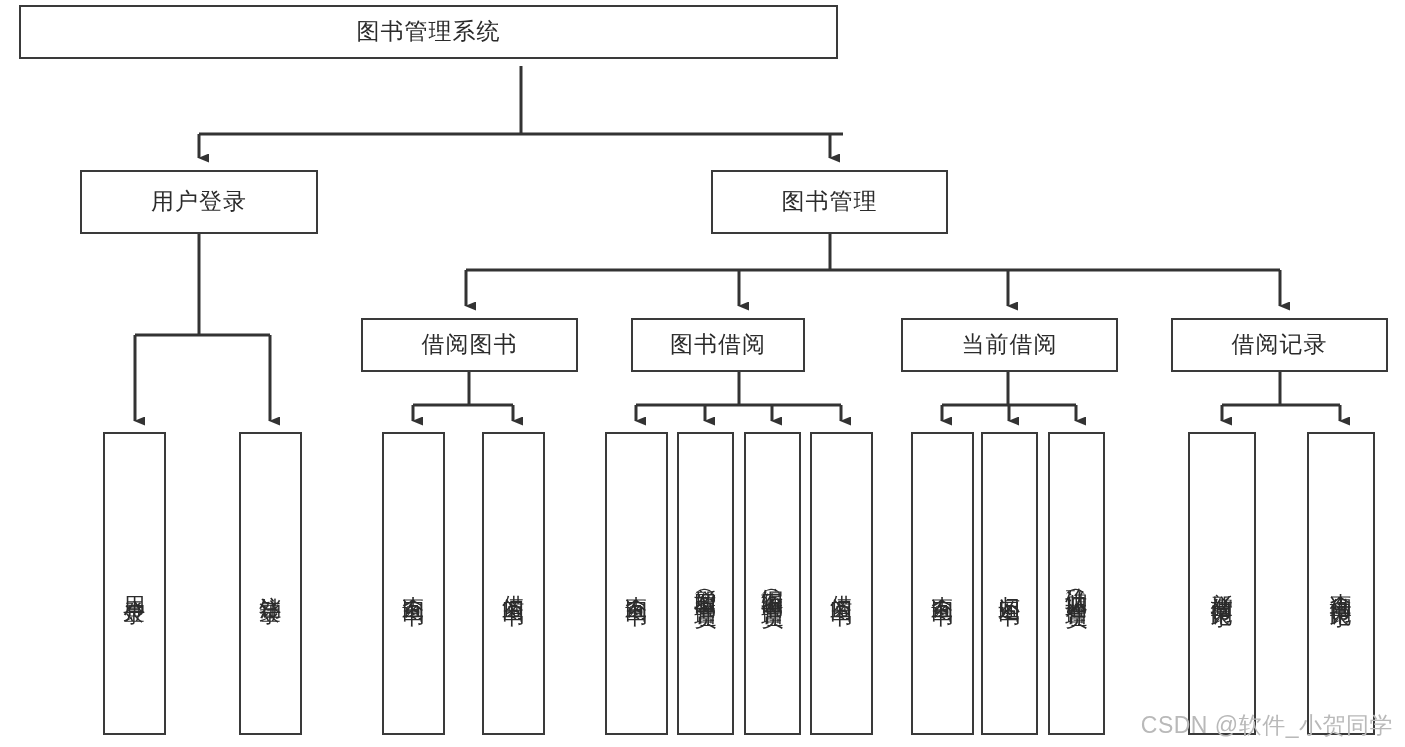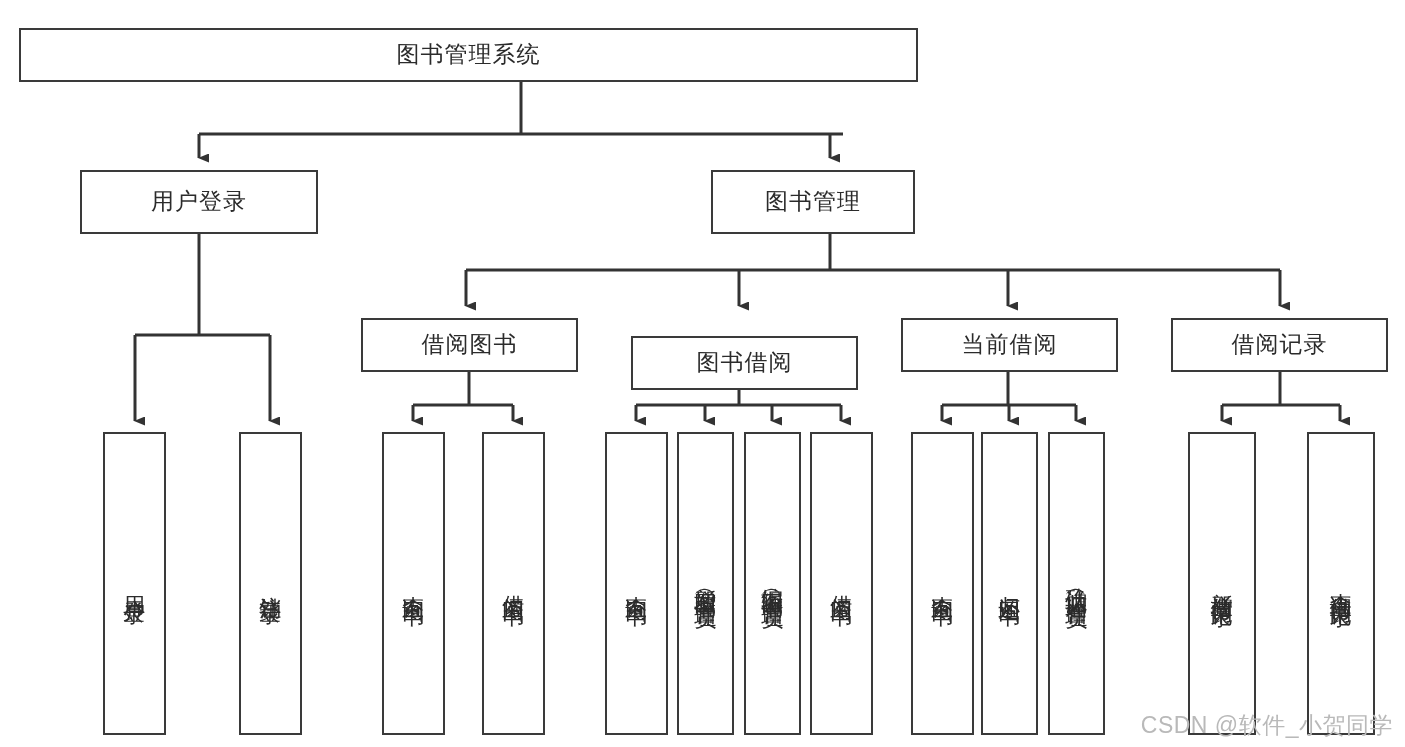--- a/index.html
+++ b/index.html
@@ -112,29 +112,29 @@
       <path d="M1009,405 L1009,421" marker-end="url(#arrow)"></path>
       <path d="M1076,405 L1076,421" marker-end="url(#arrow)"></path>
 
       <path d="M1280,372 L1280,405"></path>
       <path d="M1222,405 L1340,405"></path>
       <path d="M1222,405 L1222,421" marker-end="url(#arrow)"></path>
       <path d="M1340,405 L1340,421" marker-end="url(#arrow)"></path>
     </g>
   </svg>
 
-  <div class="node horizontal" style="left:19px;top:28px;width:899px;height:54px;">图书管理系统</div>
+  <div class="node horizontal" style="left:19px;top:5px;width:819px;height:54px;">图书管理系统</div>
 
   <div class="node horizontal" style="left:80px;top:170px;width:238px;height:64px;">用户登录</div>
 
-  <div class="node horizontal" style="left:711px;top:170px;width:204px;height:64px;">图书管理</div>
+  <div class="node horizontal" style="left:711px;top:170px;width:237px;height:64px;">图书管理</div>
 
   <div class="node horizontal" style="left:361px;top:318px;width:217px;height:54px;">借阅图书</div>
 
-  <div class="node horizontal" style="left:631px;top:336px;width:227px;height:54px;">图书借阅</div>
+  <div class="node horizontal" style="left:631px;top:318px;width:174px;height:54px;">图书借阅</div>
 
   <div class="node horizontal" style="left:1171px;top:318px;width:217px;height:54px;">借阅记录</div>
 
   <div class="node horizontal" style="left:901px;top:318px;width:217px;height:54px;">当前借阅</div>
 
   <div class="node vertical" style="left:103px;top:432px;width:63px;height:303px;">
     <span>用户登录</span>
   </div>
   <div class="node vertical" style="left:239px;top:432px;width:63px;height:303px;">
     <span>注销登录</span>

